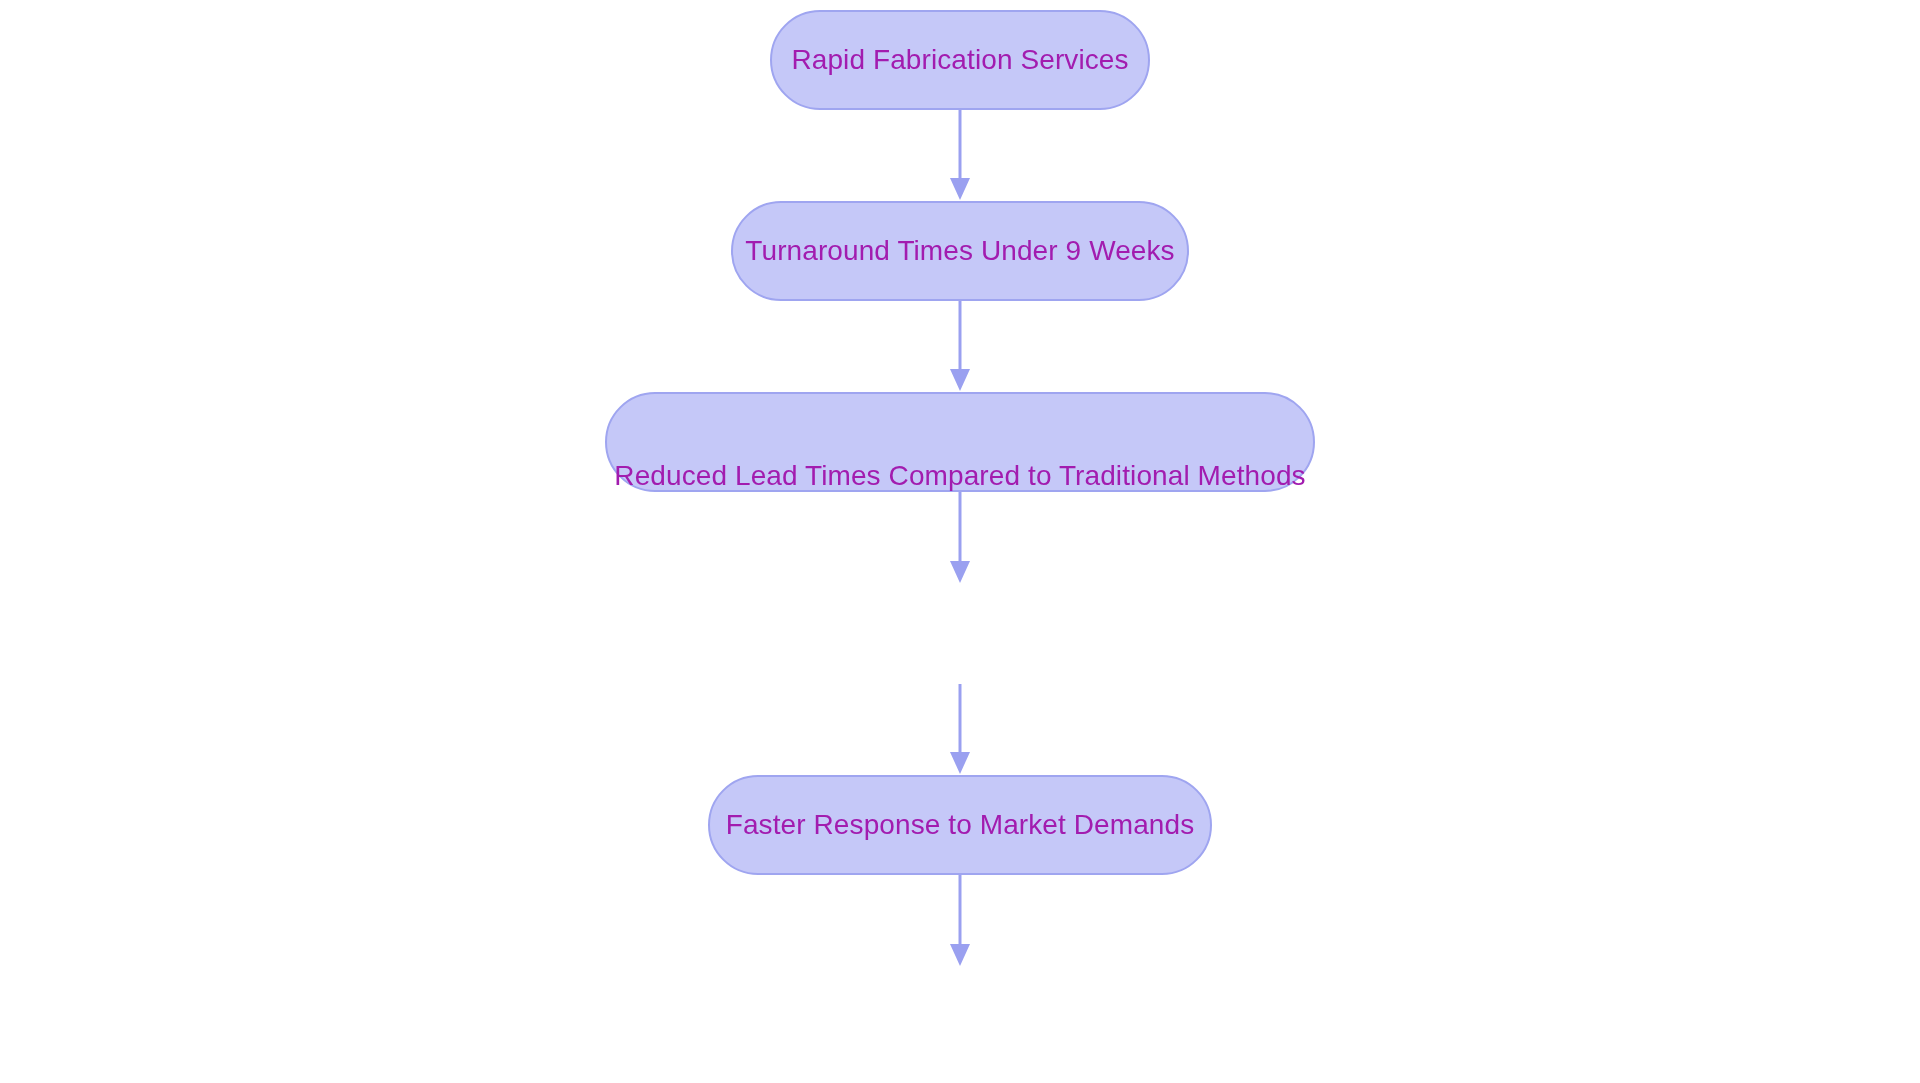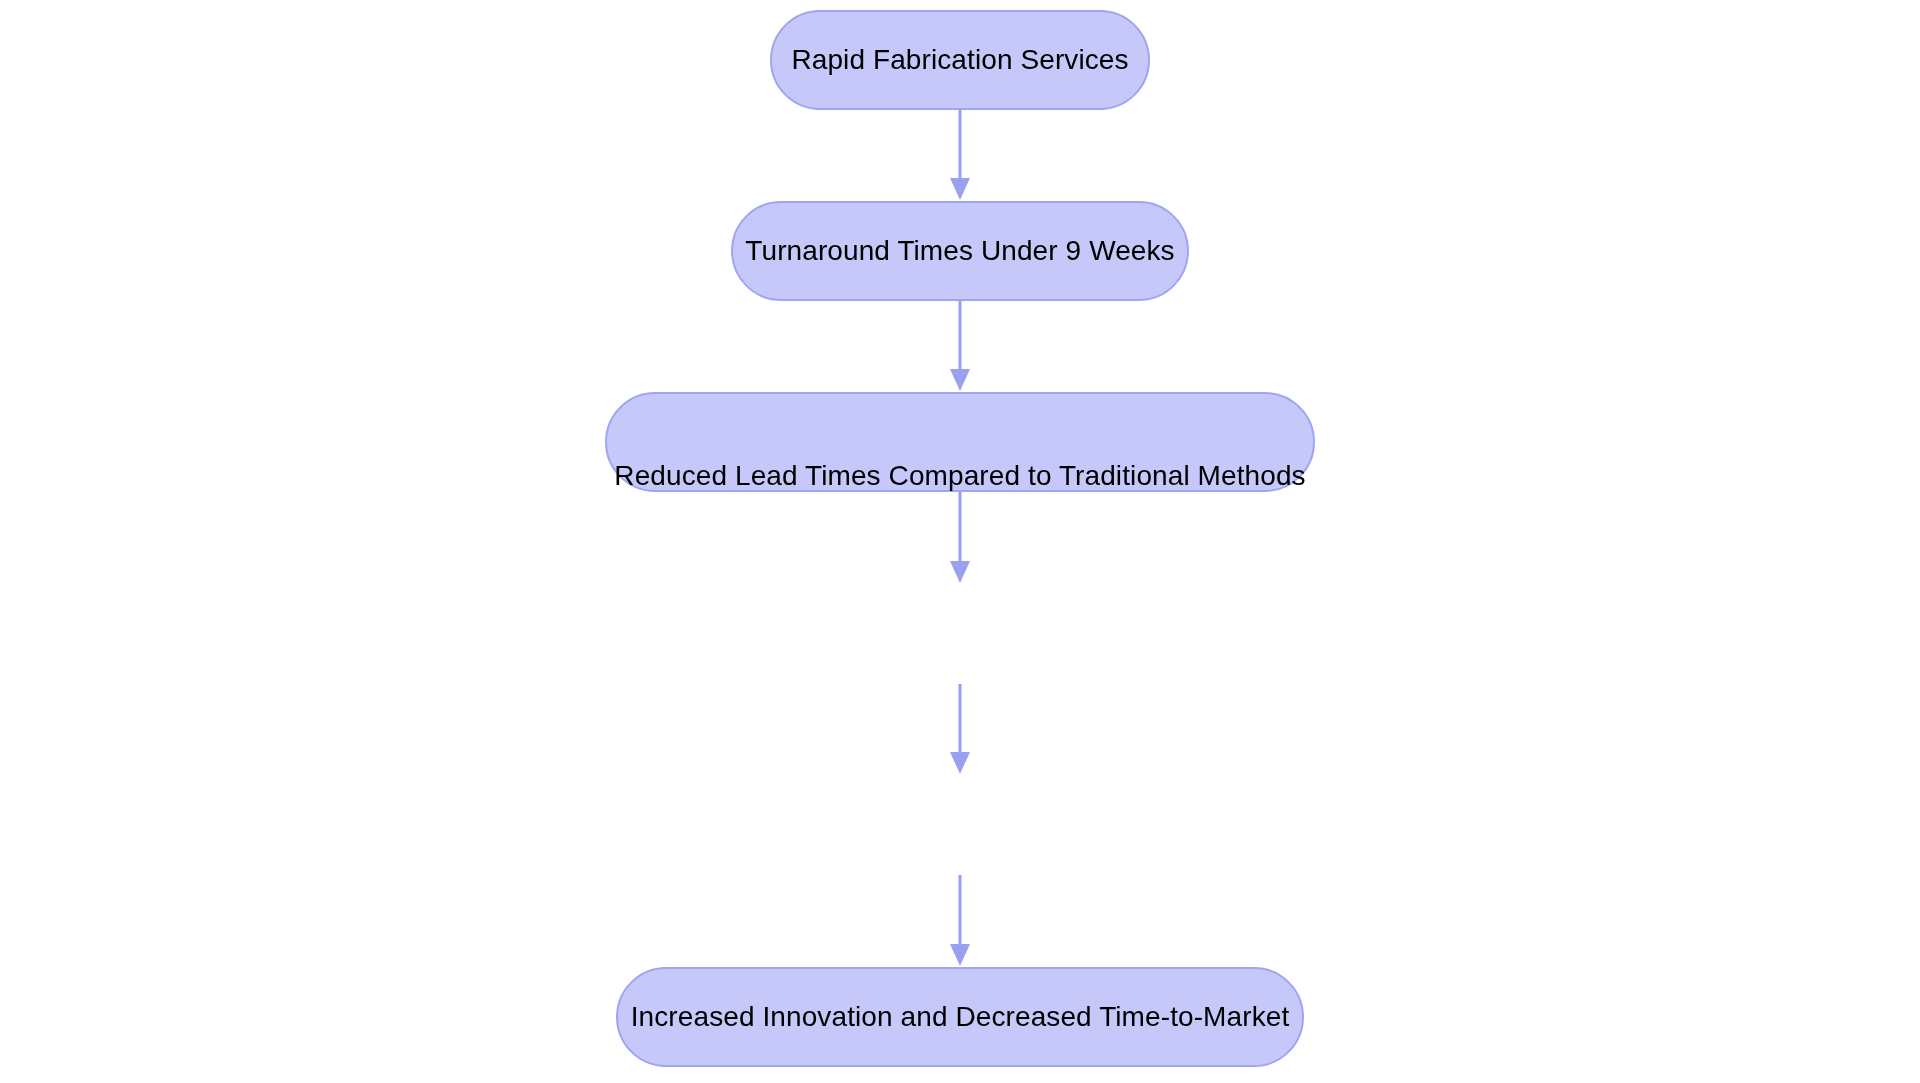--- a/index.html
+++ b/index.html
@@ -33,21 +33,21 @@
     justify-content: center;
     background: #c5c8f8;
     border: 2px solid #9fa5f0;
     border-radius: 999px;
     height: 100px;
     padding: 0 44px;
     white-space: nowrap;
   }
 
   .node-label {
-    color: #000000;
+    color: #a21caf;
     font-size: 28px;
     line-height: 1;
     letter-spacing: 0.1px;
     font-weight: 400;
     text-align: center;
   }
 
   
   .node-1 { top: 10px;   width: 380px; }
   .node-2 { top: 201px;  width: 458px; }
@@ -111,25 +111,25 @@
   </div>
 
 
   <div class="connector conn-4">
     <svg width="26" height="91" viewBox="0 0 26 91" aria-hidden="true">
       <line x1="13" y1="0" x2="13" y2="72" stroke="#9aa0f0" stroke-width="3"></line>
       <polygon points="13,90 3,68 23,68" fill="#9aa0f0"></polygon>
     </svg>
   </div>
 
+  <div class="node node-5">
+    <span class="node-label">Faster Response to Market Demands</span>
+  </div>
 
   <div class="connector conn-5">
     <svg width="26" height="92" viewBox="0 0 26 92" aria-hidden="true">
       <line x1="13" y1="0" x2="13" y2="73" stroke="#9aa0f0" stroke-width="3"></line>
       <polygon points="13,91 3,69 23,69" fill="#9aa0f0"></polygon>
     </svg>
   </div>
 
-  <div class="node node-6">
-    <span class="node-label">Increased Innovation and Decreased Time-to-Market</span>
-  </div>
 
 </div>
 
 </body></html>

